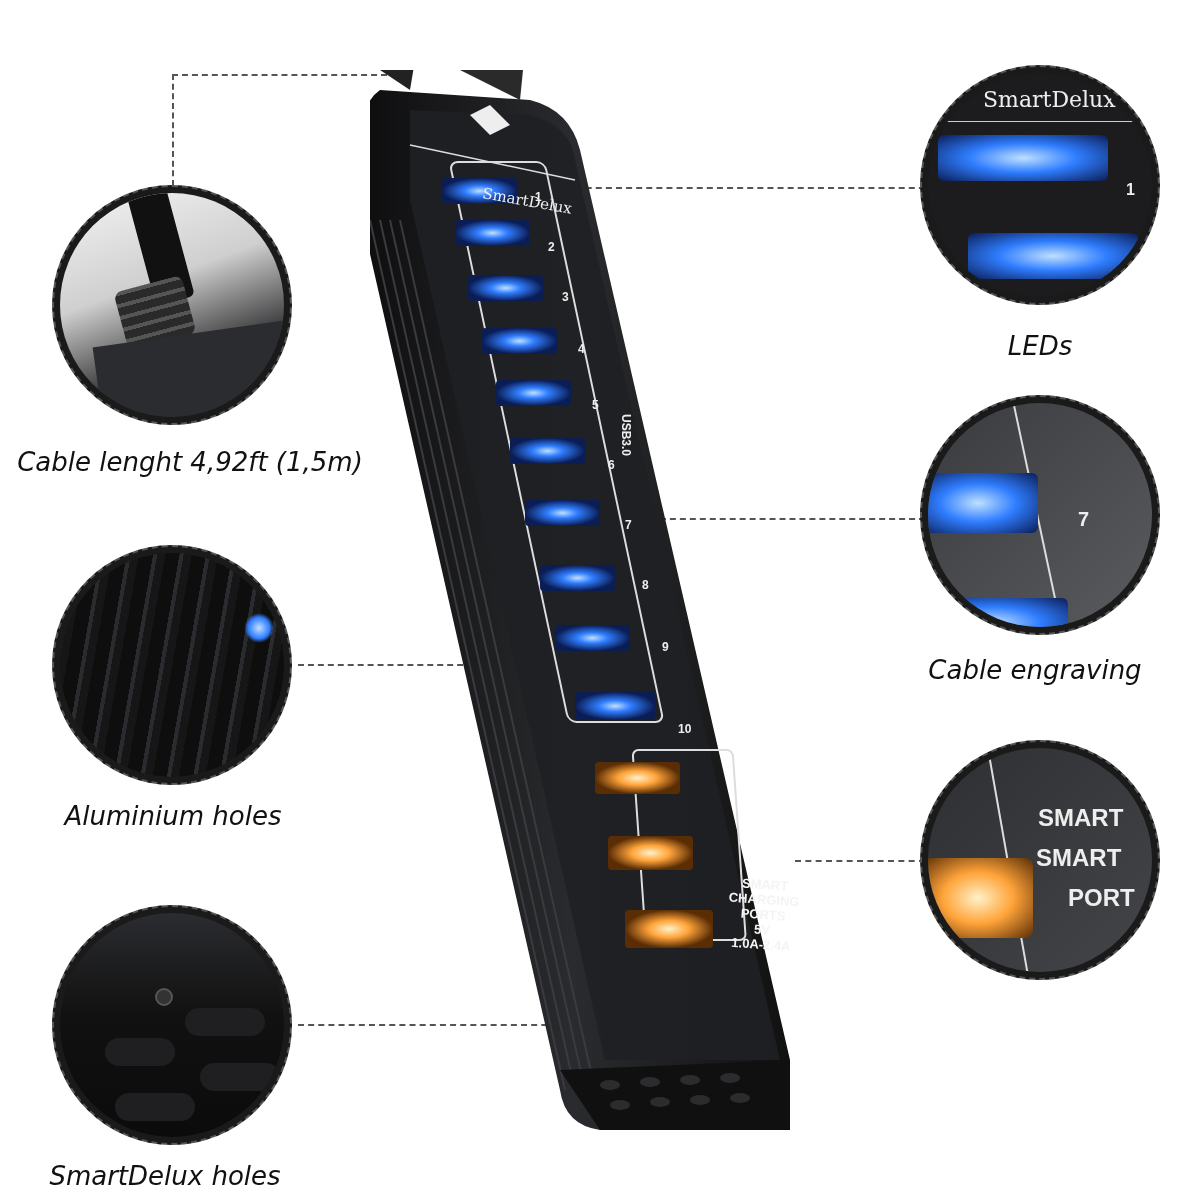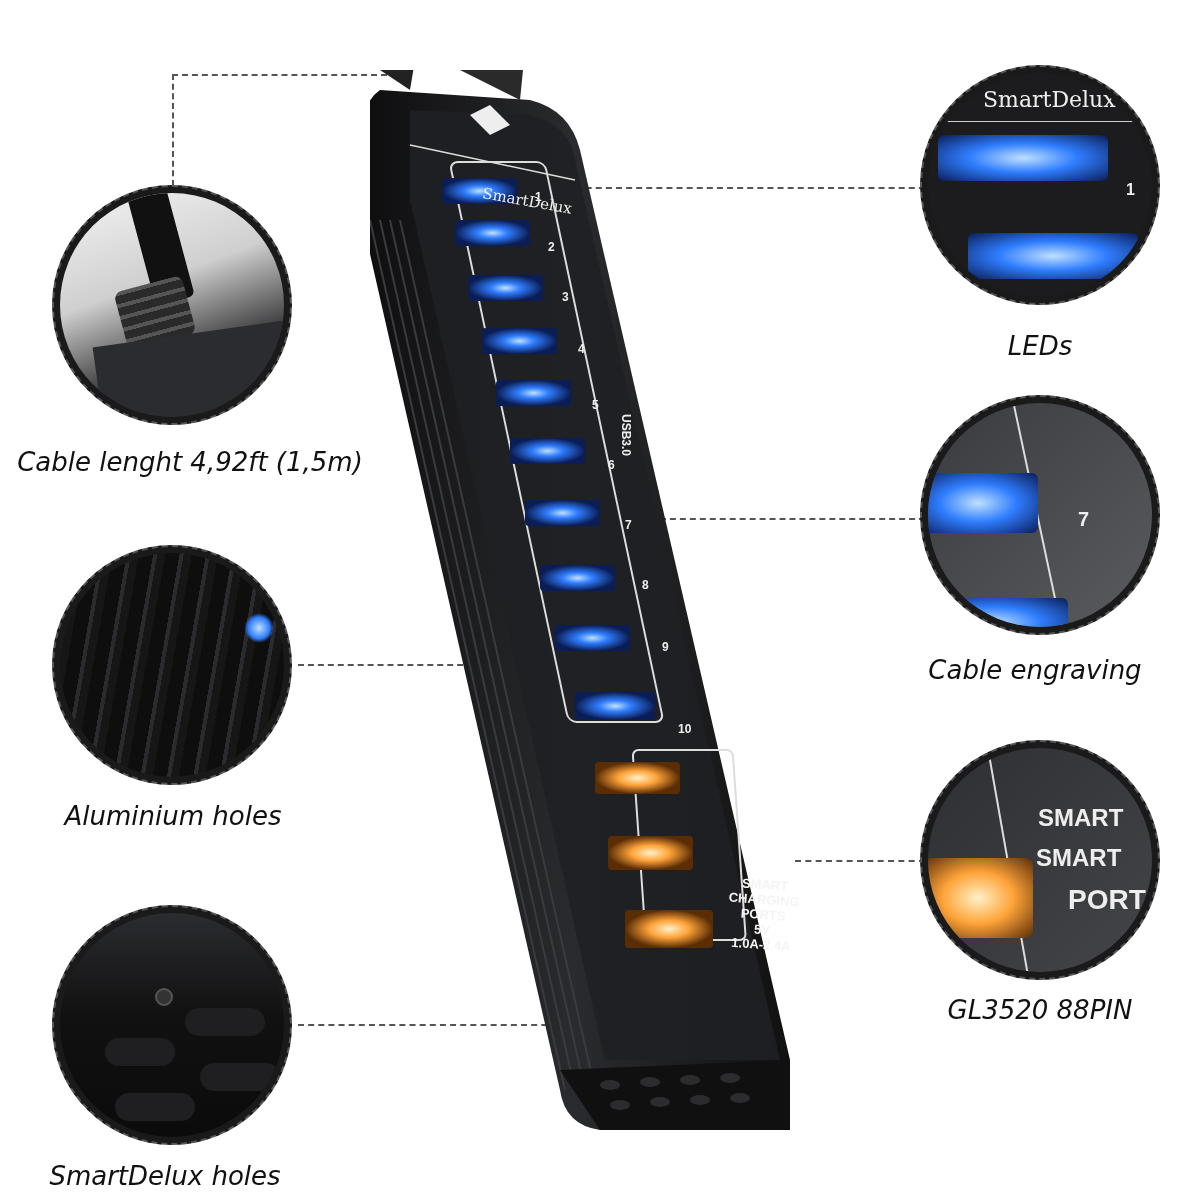--- a/index.html
+++ b/index.html
@@ -166,18 +166,17 @@
   </div>
 </div>
 <div class="label" style="left:900px;top:654px;width:270px;">Cable engraving</div>
 
 <div class="callout-circle" style="left:920px;top:740px;">
   <div class="inner" style="background:linear-gradient(135deg,#2e2f32,#444549);">
     <div style="position:absolute;left:80px;top:0;height:240px;border-left:2px solid #ddd;transform:rotate(-10deg);"></div>
     <div style="position:absolute;left:-5px;top:110px;width:110px;height:80px;border-radius:8px;background:radial-gradient(#fff1c8,#ffa43a 45%,#5a2d05);"></div>
     <div class="zoomtext" style="left:110px;top:56px;font-size:24px;">SMART</div>
     <div class="zoomtext" style="left:108px;top:96px;font-size:24px;">SMART</div>
-    <div class="zoomtext" style="left:140px;top:136px;font-size:28px;">PORT</div>
+    <div class="zoomtext" style="left:140px;top:136px;font-size:24px;">PORT</div>
   </div>
 </div>
 <div class="label" style="left:920px;top:994px;width:240px;">
-  <div>GL3520 88PIN</div>
 </div>
 
 </body></html>

